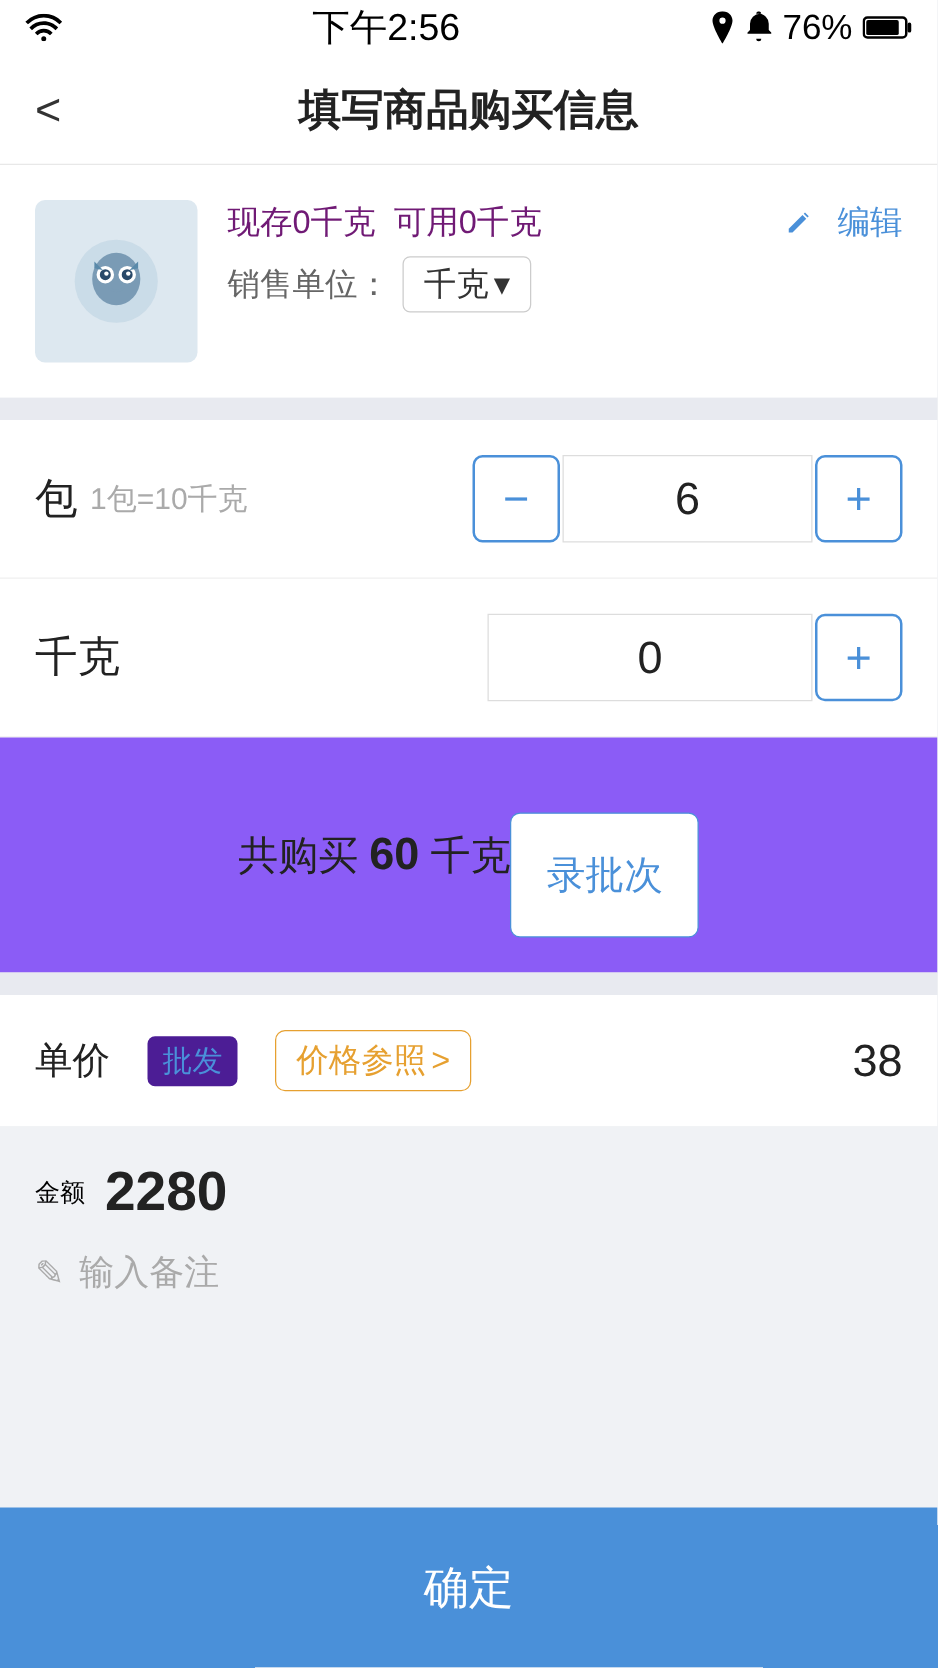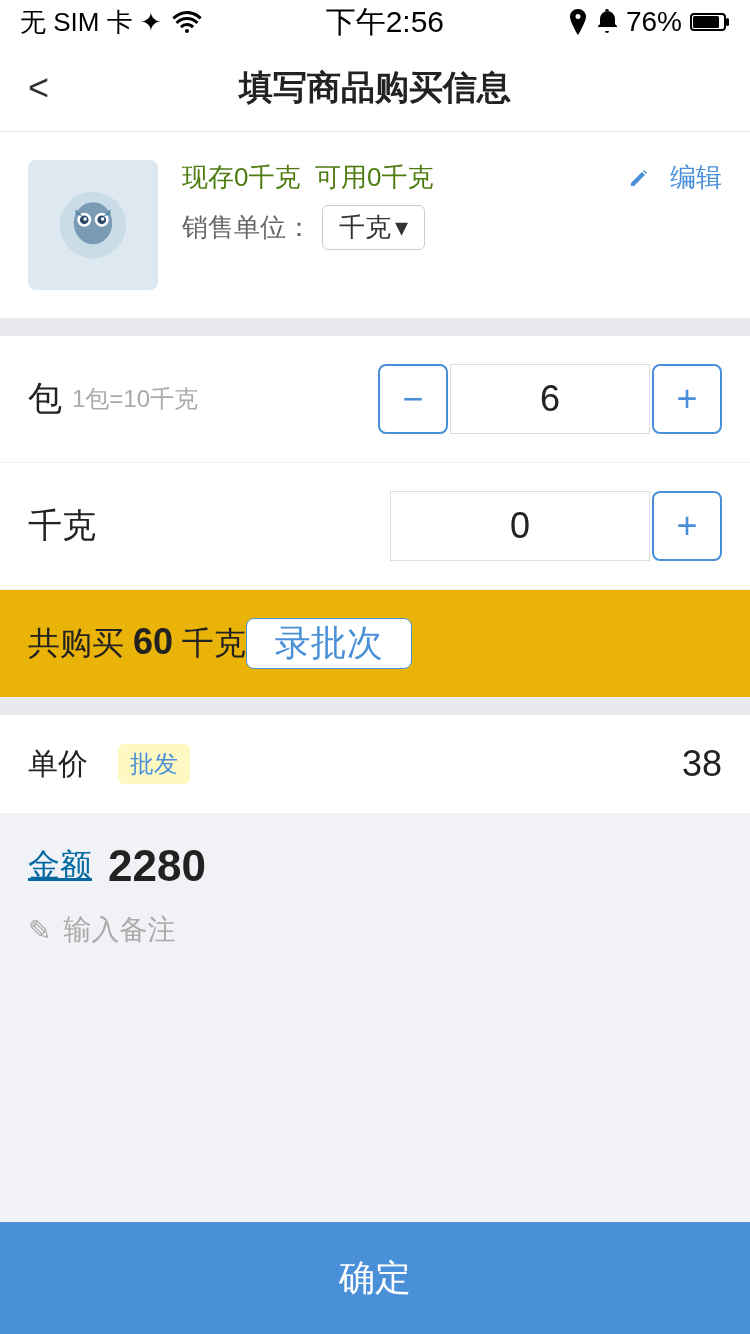--- a/index.html
+++ b/index.html
@@ -89,21 +89,21 @@
       flex: 1;
     }
     .product-name {
       font-size: 30px;
       font-weight: 600;
       color: #222;
       margin-bottom: 10px;
     }
     .product-stock {
       font-size: 26px;
-      color: #4d7c0f;
+      color: #701a75;
       margin-bottom: 10px;
     }
     .product-unit-row {
       display: flex;
       align-items: center;
       gap: 10px;
       font-size: 26px;
       color: #666;
     }
     .unit-select {
@@ -190,38 +190,39 @@
       border-radius: 0;
       text-align: center;
       font-size: 36px;
       color: #222;
       background: #fff;
       margin: 0 2px;
     }
 
     
     .total-row {
-      background: #eab308;
-      display: flex;
-      align-items: center;
-      justify-content: flex-start;
+      background: #8b5cf6;
+      display: flex;
+      align-items: center;
+      justify-content: center;
       padding: 28px 28px;
     }
     .total-text {
       font-size: 32px;
       color: #222;
     }
     .batch-btn {
       border: 1px solid #4a90d9;
       border-radius: 8px;
-      padding: 0 28px;
-      font-size: 36px;
+      padding: 28px 28px;
+      font-size: 31px;
       color: #4a90d9;
       cursor: pointer;
       background: #fff;
+      margin-top: 32px;
     }
 
     
     .divider-thin {
       height: 18px;
       background: #e8eaf0;
     }
 
     
     .price-section {
@@ -234,21 +235,21 @@
       gap: 30px;
       margin-bottom: 0;
     }
     .price-label {
       font-size: 30px;
       color: #222;
     }
     .price-tag {
       font-size: 24px;
       color: #4a90d9;
-      background: #fef9c3;
+      background: #4c1d95;
       border-radius: 6px;
       padding: 4px 12px;
     }
     .price-ref-btn {
       border: 1.5px solid #e6a030;
       border-radius: 8px;
       padding: 6px 16px;
       font-size: 26px;
       color: #e6a030;
       display: flex;
@@ -269,23 +270,22 @@
       background: #f0f2f5;
       padding: 28px 28px 10px 28px;
     }
     .amount-row {
       display: flex;
       align-items: center;
       gap: 16px;
       margin-bottom: 20px;
     }
     .amount-label {
-      font-size: 32px;
-      color: #0369a1;
-      text-decoration: underline;
+      font-size: 20px;
+      color: #000000;
     }
     .amount-value {
       font-size: 44px;
       font-weight: 700;
       color: #222;
     }
     .remark-row {
       display: flex;
       align-items: center;
       gap: 12px;
@@ -300,42 +300,41 @@
     }
 
     
     .spacer {
       flex: 1;
       background: #f0f2f5;
     }
 
     
     .bottom-bar {
-      height: 112px;
+      height: 128px;
       background: #4a90d9;
       display: flex;
       align-items: center;
       justify-content: center;
       cursor: pointer;
     }
     .confirm-btn-text {
       font-size: 36px;
       color: #fff;
       font-weight: 500;
     }
 
     
     .owl-svg { width: 70px; height: 70px; }
   </style>
 </head>
 <body>
 
 <div class="status-bar">
   <div class="status-left">
-    <span>无 SIM 卡 ✦</span>
     <svg width="30" height="22" viewBox="0 0 30 22" fill="none">
       <path d="M15 18a2 2 0 1 1 0 4 2 2 0 0 1 0-4zm0-6c2.8 0 5.3 1.2 7.1 3.1l-2.1 2.1A7 7 0 0 0 15 15a7 7 0 0 0-5 2.2l-2.1-2.1A9.9 9.9 0 0 1 15 12zm0-6c4.5 0 8.6 1.9 11.5 5l-2.1 2.1A13 13 0 0 0 15 9a13 13 0 0 0-9.4 4.1L3.5 11A15.9 15.9 0 0 1 15 6zm0-6C20.8 0 26 2.4 29.7 6.3L27.6 8.4A18.9 18.9 0 0 0 15 3 18.9 18.9 0 0 0 2.4 8.4L.3 6.3A21.9 21.9 0 0 1 15 0z" fill="#000"></path>
     </svg>
   </div>
   <div class="status-center">下午2:56</div>
   <div class="status-right">
     <svg width="20" height="26" viewBox="0 0 20 26" fill="#000">
       <path d="M10 0C5.6 0 2 3.3 2 7.4c0 5.5 8 18.6 8 18.6s8-13.1 8-18.6C18 3.3 14.4 0 10 0zm0 10a2.5 2.5 0 1 1 0-5 2.5 2.5 0 0 1 0 5z"></path>
     </svg>
     <svg width="22" height="26" viewBox="0 0 22 26" fill="#000">
@@ -424,20 +423,24 @@
   </div>
   <div class="batch-btn">录批次</div>
 </div>
 
 <div class="divider-thin"></div>
 
 <div class="price-section">
   <div class="price-row">
     <span class="price-label">单价</span>
     <span class="price-tag">批发</span>
+    <div class="price-ref-btn">
+      <span>价格参照</span>
+      <span>&gt;</span>
+    </div>
     <span class="price-value">38</span>
   </div>
 </div>
 
 <div class="amount-section">
   <div class="amount-row">
     <span class="amount-label">金额</span>
     <span class="amount-value">2280</span>
   </div>
   <div class="remark-row">

